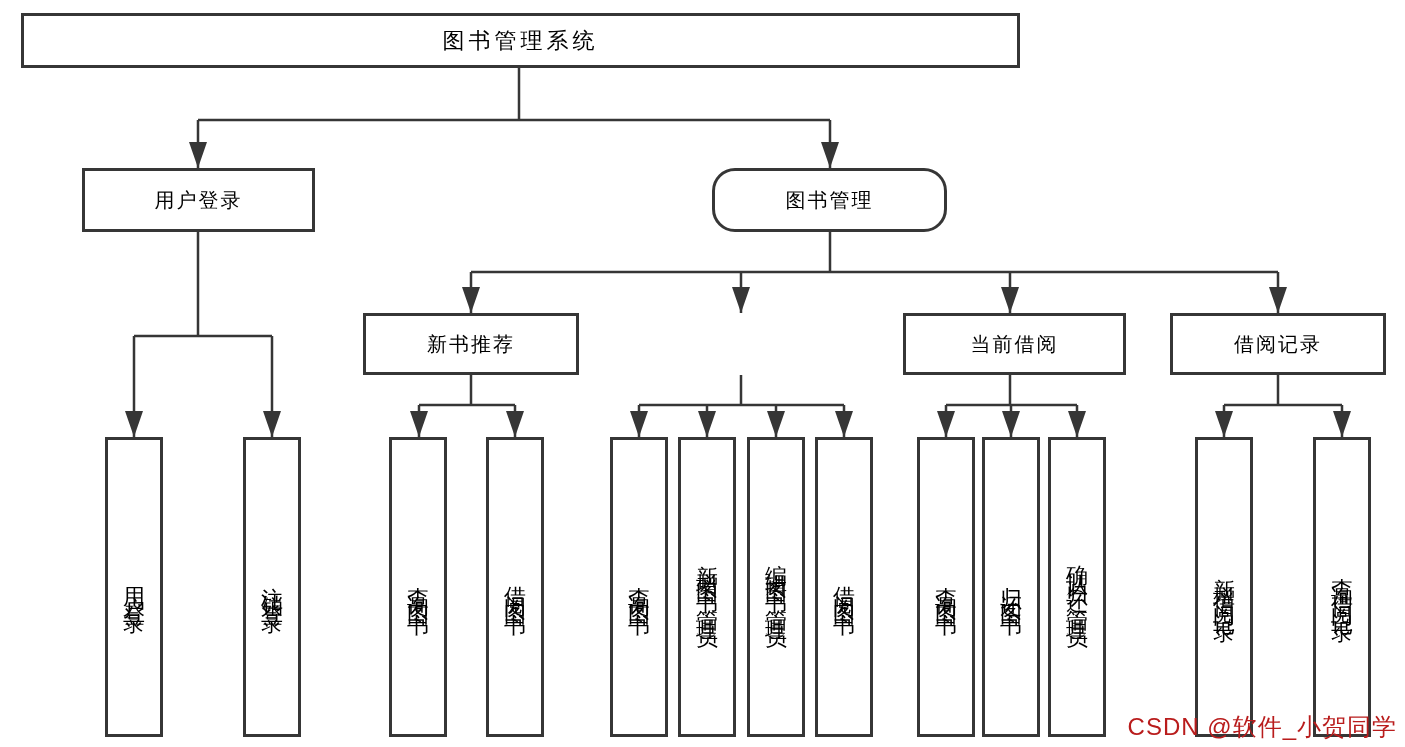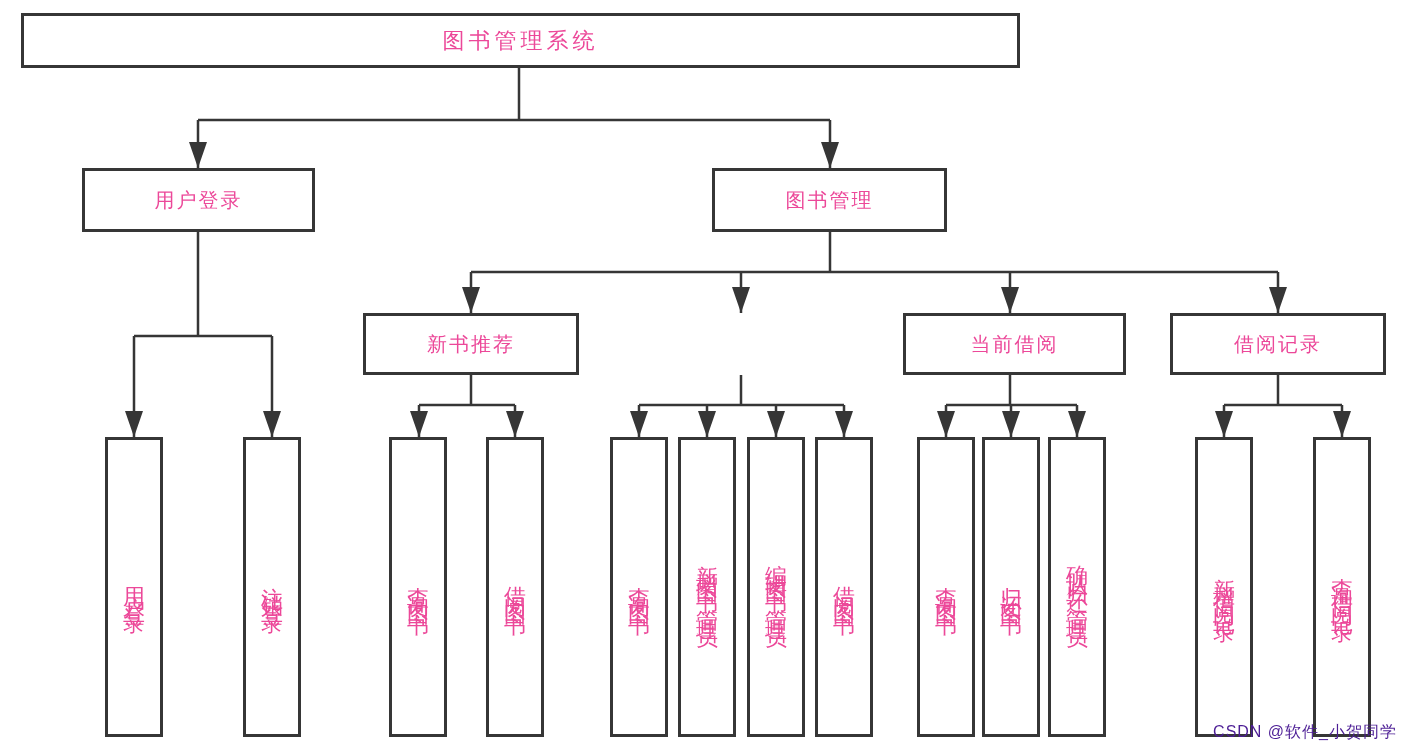--- a/index.html
+++ b/index.html
@@ -12,58 +12,58 @@
   }
   .connectors{
     position:absolute;left:0;top:0;width:1405px;height:747px;
     pointer-events:none;
   }
   .box{
     position:absolute;
     box-sizing:border-box;
     border:3px solid #363636;
     background:#ffffff;
-    color:#ec4899;
+    color:#000000;
     display:flex;
     align-items:center;
     justify-content:center;
     text-align:center;
   }
   .h-label{font-size:20px;letter-spacing:2px;white-space:nowrap;}
   .root-label{font-size:22px;letter-spacing:4px;}
   .v-label{
     writing-mode:vertical-rl;
     text-orientation:mixed;
     font-size:22px;
     letter-spacing:9px;
     line-height:1;
   }
   
   .n-root{left:21px;top:13px;width:999px;height:55px;}
   
   .n-user-login{left:82px;top:168px;width:233px;height:64px;}
-  .n-book-mgmt{left:712px;top:168px;width:235px;height:64px;}
+  .n-book-mgmt{left:712px;top:168px;width:235px;height:64px;border-radius:23px;}
   
   .n-l3{top:313px;height:62px;width:216px;}
   .n-newbook{left:363px;}
   .n-bookborrow{left:633px;}
   .n-currentborrow{left:903px;width:223px;}
   .n-borrowrecord{left:1170px;}
   
   .leaf{top:437px;width:58px;height:300px;}
   .lf-1a{left:105px;} .lf-1b{left:243px;}
   .lf-2a{left:389px;} .lf-2b{left:486px;}
   .lf-3a{left:610px;} .lf-3b{left:678px;} .lf-3c{left:747px;} .lf-3d{left:815px;}
   .lf-4a{left:917px;} .lf-4b{left:982px;} .lf-4c{left:1048px;}
   .lf-5a{left:1195px;} .lf-5b{left:1313px;}
   .watermark{
     position:absolute;
     right:8px;bottom:4px;
-    font-size:16px;
-    color:#4c1d95;
+    font-size:24px;
+    color:#b91c1c;
     letter-spacing:1px;
     white-space:nowrap;
   }
 </style>
 </head>
 <body>
 
 <div class="canvas">
 
   <svg class="connectors" viewBox="0 0 1405 747" xmlns="http://www.w3.org/2000/svg">

